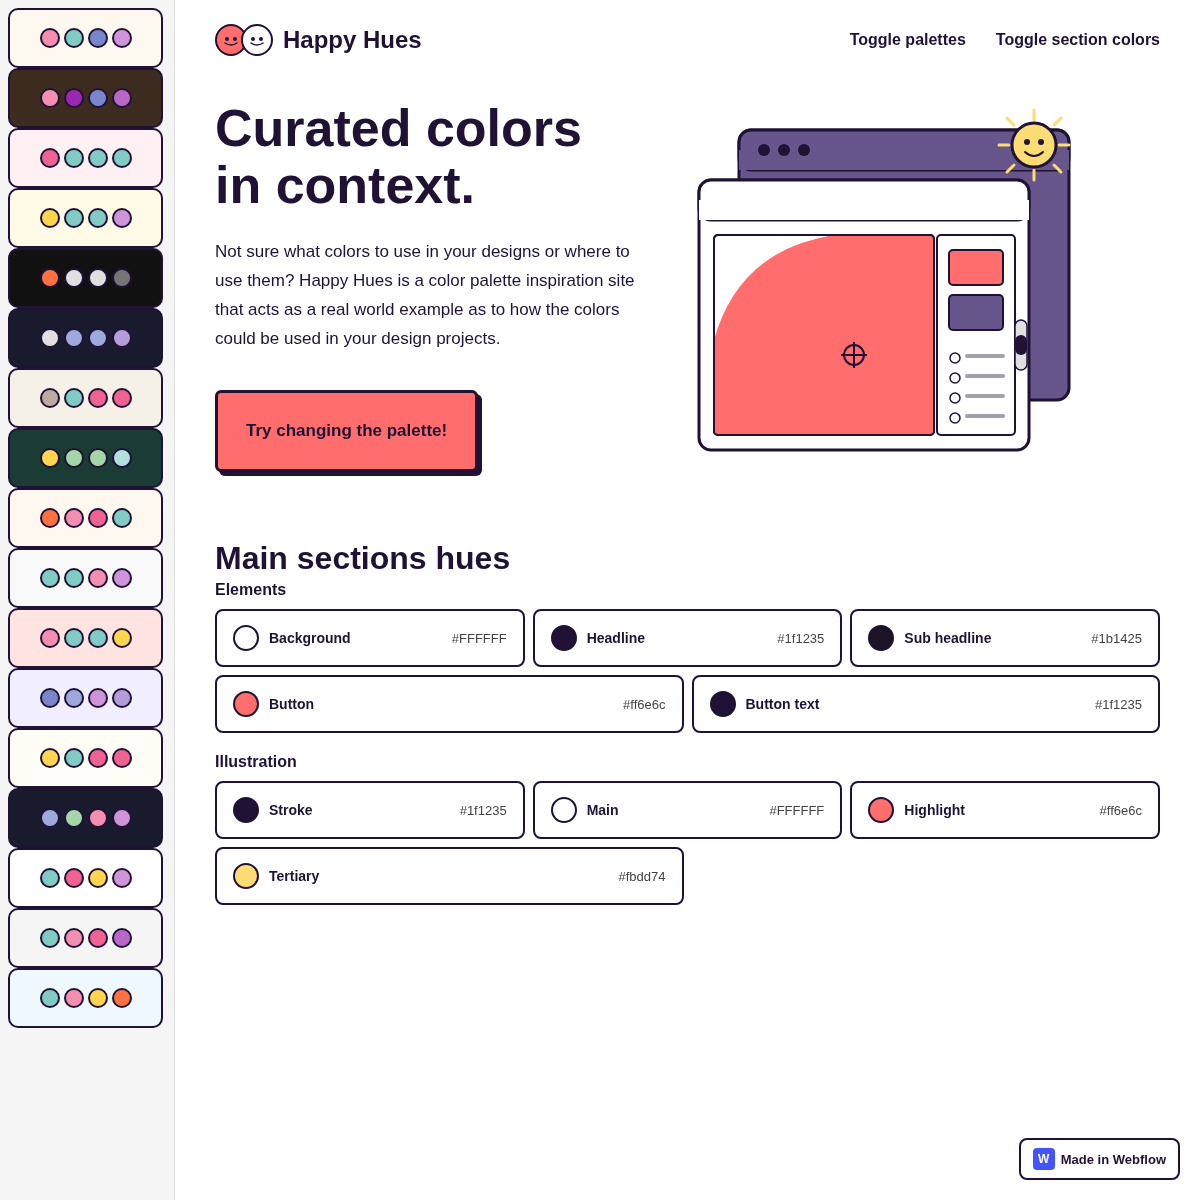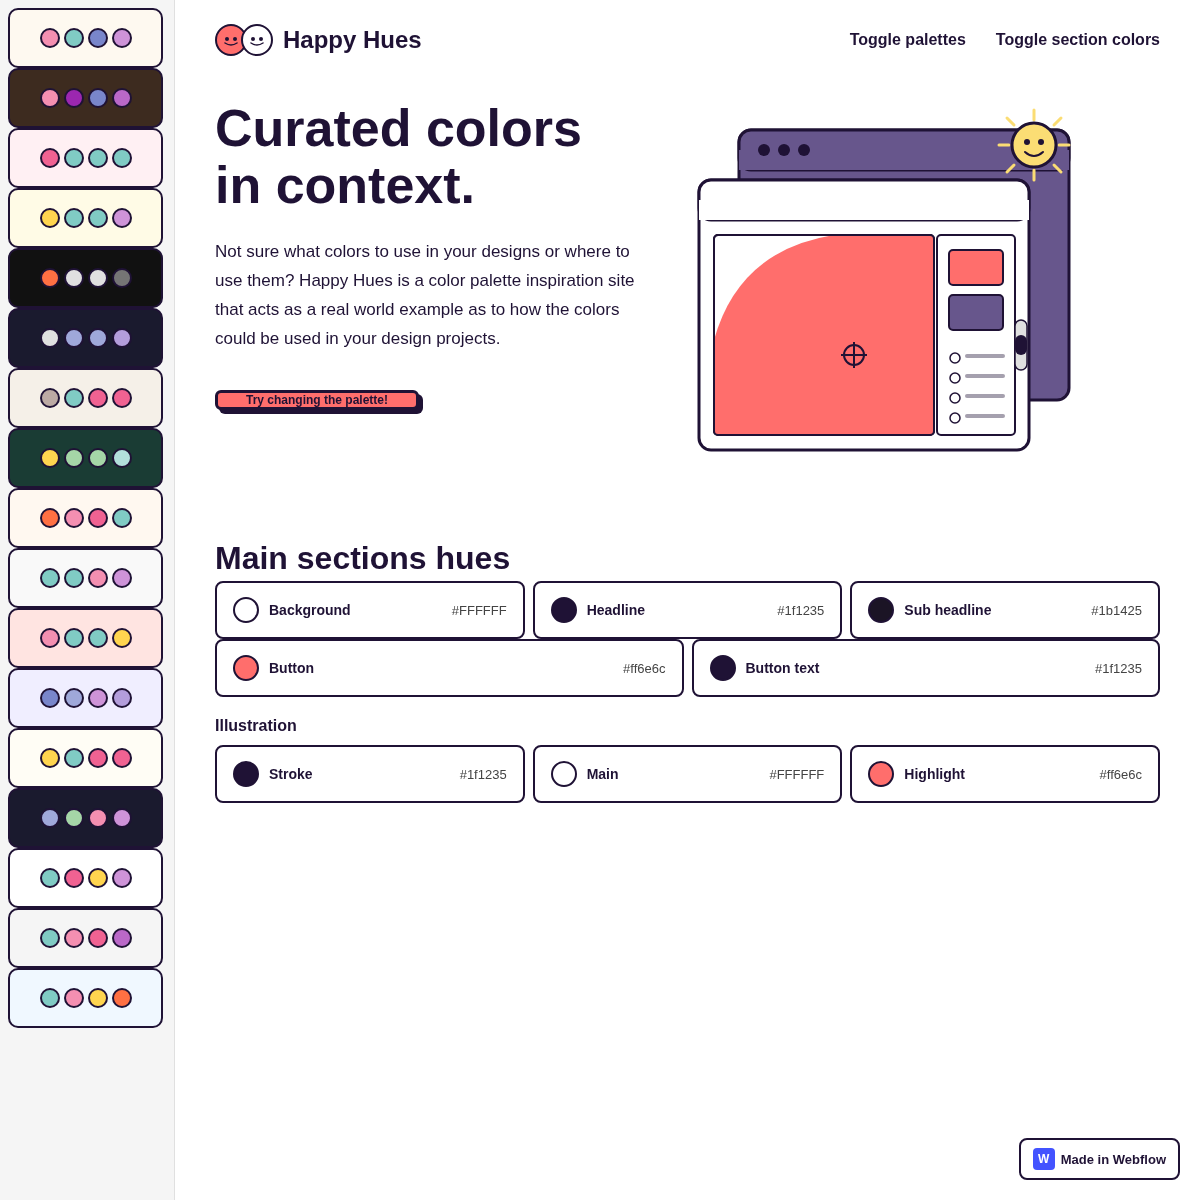--- a/index.html
+++ b/index.html
@@ -126,22 +126,22 @@
       font-size: 17px;
       color: #1f1235;
       line-height: 1.7;
       margin-bottom: 36px;
     }
     .hero-btn {
       background: #ff6e6c;
       color: #1f1235;
       border: 3px solid #1f1235;
       border-radius: 6px;
-      padding: 0 28px;
-      font-size: 12px;
+      padding: 28px 28px;
+      font-size: 17px;
       font-weight: 800;
       cursor: pointer;
       box-shadow: 4px 4px 0 #1f1235;
     }
     .hero-illustration {
       flex: 1;
       max-width: 430px;
       position: relative;
     }
 
@@ -170,21 +170,21 @@
     .elements-label {
       font-size: 16px;
       font-weight: 700;
       color: #1f1235;
       margin-bottom: 10px;
     }
     .color-grid {
       display: grid;
       grid-template-columns: repeat(3, 1fr);
       gap: 8px;
-      margin-bottom: 0;
+      margin-bottom: 8px;
     }
     .color-grid-2col {
       display: grid;
       grid-template-columns: repeat(2, 1fr);
       gap: 8px;
       margin-bottom: 8px;
     }
     .color-chip {
       border: 2px solid #1f1235;
       border-radius: 8px;
@@ -461,20 +461,21 @@
           <rect x="356" y="220" width="12" height="50" rx="6" fill="#e0e0e0" stroke="#1f1235" stroke-width="1.5"></rect>
           <rect x="356" y="235" width="12" height="20" rx="6" fill="#1f1235"></rect>
         </svg>
       </div>
     </div>
   </div>
 
   <div class="hues-section">
     <h2 class="hues-title">Main sections hues</h2>
 
+    <div class="elements-label">Elements</div>
 
     <div class="color-grid">
       <div class="color-chip">
         <div class="chip-dot" style="background:#FFFFFF;"></div>
         <span class="chip-label">Background</span>
         <span class="chip-hex">#FFFFFF</span>
       </div>
       <div class="color-chip">
         <div class="chip-dot" style="background:#1f1235;"></div>
         <span class="chip-label">Headline</span>
@@ -514,20 +515,25 @@
         <span class="chip-hex">#FFFFFF</span>
       </div>
       <div class="color-chip">
         <div class="chip-dot" style="background:#ff6e6c;"></div>
         <span class="chip-label">Highlight</span>
         <span class="chip-hex">#ff6e6c</span>
       </div>
     </div>
 
     <div class="color-grid-2col">
+      <div class="color-chip">
+        <div class="chip-dot" style="background:#fbdd74;"></div>
+        <span class="chip-label">Tertiary</span>
+        <span class="chip-hex">#fbdd74</span>
+      </div>
     </div>
   </div>
 </div>
 
 <div class="webflow-badge">
   <div class="wf-icon">
     <span>W</span>
   </div>
   <span>Made in Webflow</span>
 </div>

